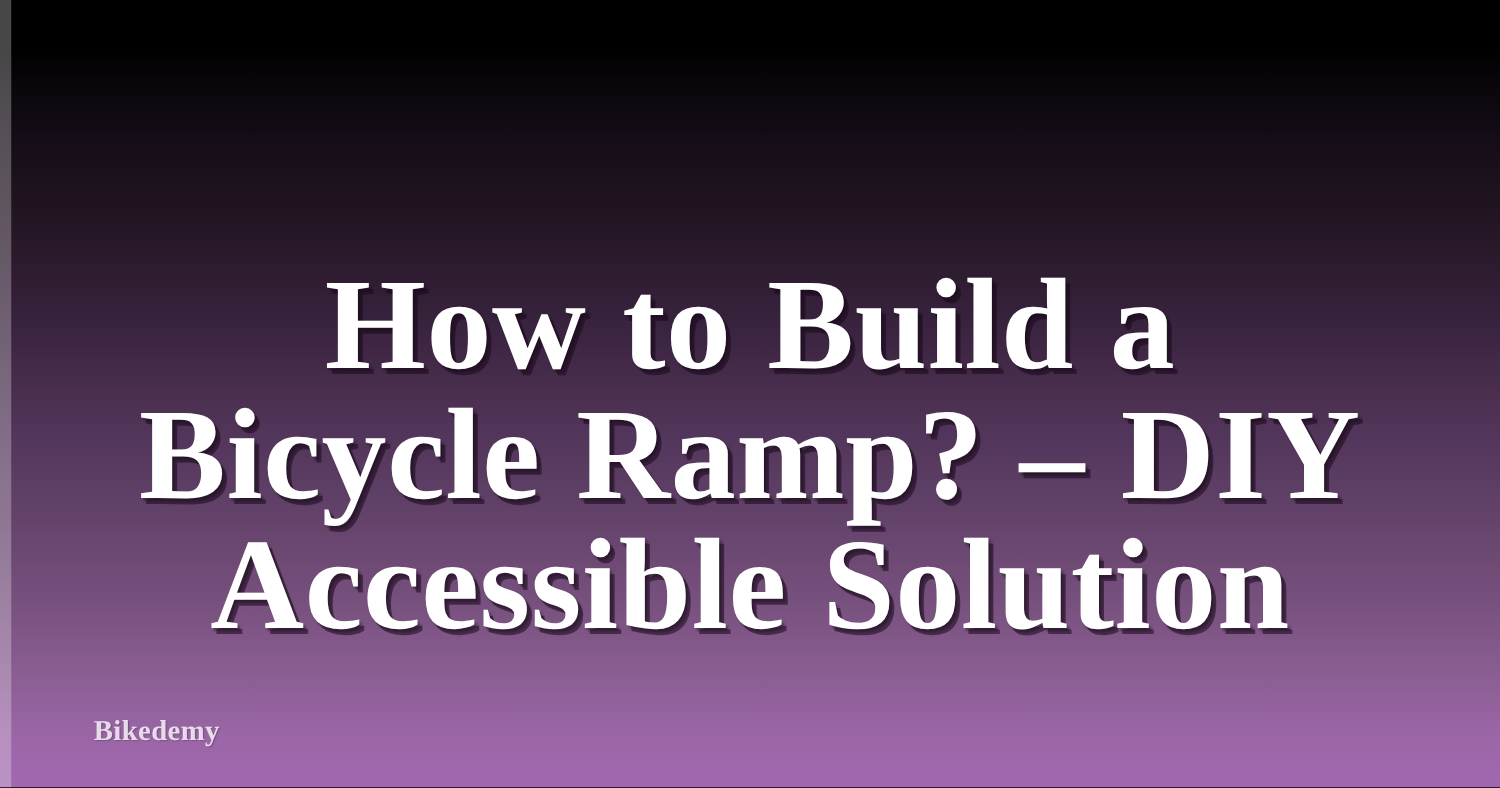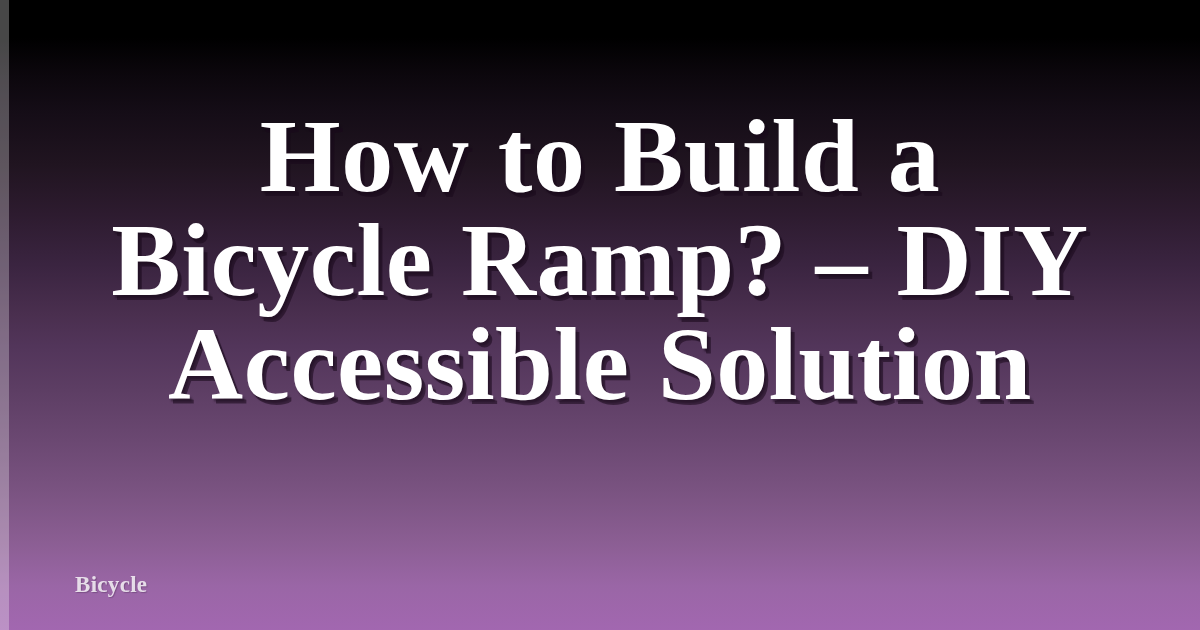--- a/index.html
+++ b/index.html
@@ -49,23 +49,23 @@
   }
 
   
   .title-wrap {
     position: absolute;
     left: 0;
     right: 0;
     top: 0;
     height: 520px;
     display: flex;
-    align-items: center;
+    align-items: flex-end;
     justify-content: center;
-    padding: 12px 60px;
+    padding: 0 60px;
     box-sizing: border-box;
   }
 
   .headline {
     margin: 0;
     width: 1010px;
     text-align: center;
     font-family: "Liberation Serif", "DejaVu Serif", serif;
     font-weight: 700;
     font-size: 104px;
@@ -95,15 +95,15 @@
 <body>
 
 <div class="card">
 
   <div class="left-strip"></div>
 
   <div class="title-wrap">
     <h1 class="headline">How to Build a Bicycle Ramp? – DIY Accessible Solution</h1>
   </div>
 
-  <div class="brand">Bicycle</div>
+  <div class="brand">Bikedemy</div>
 
 </div>
 
 </body></html>

